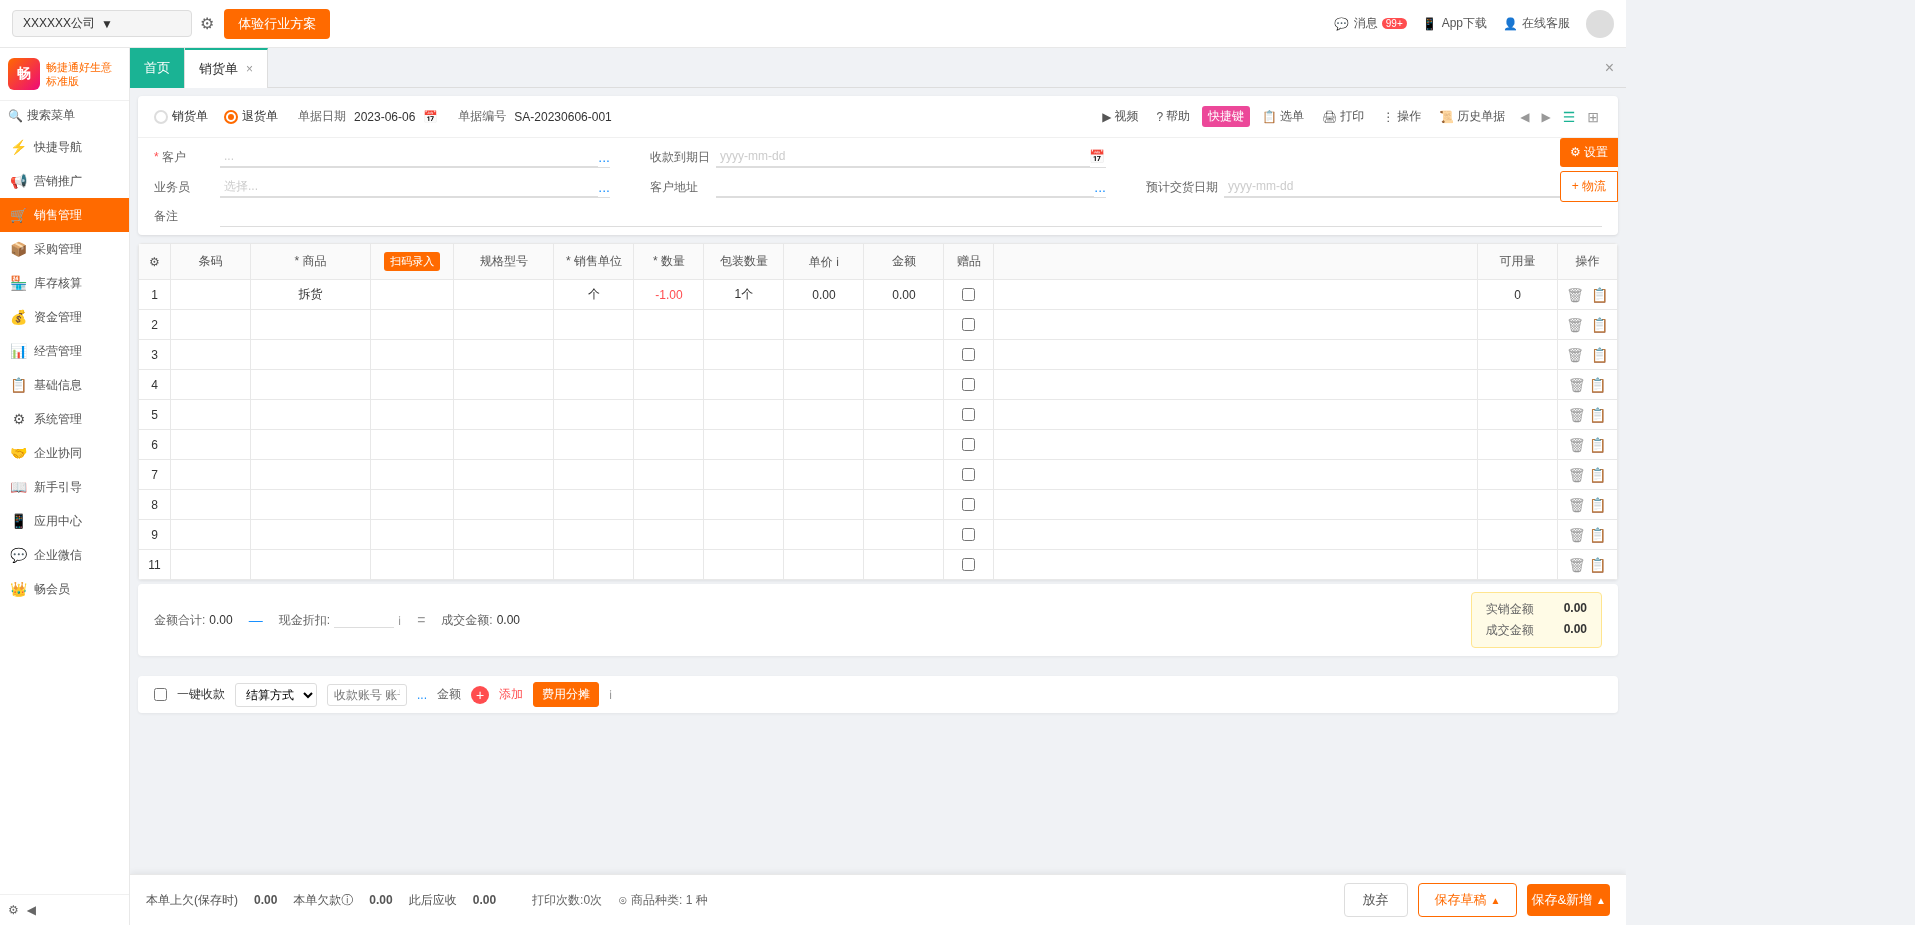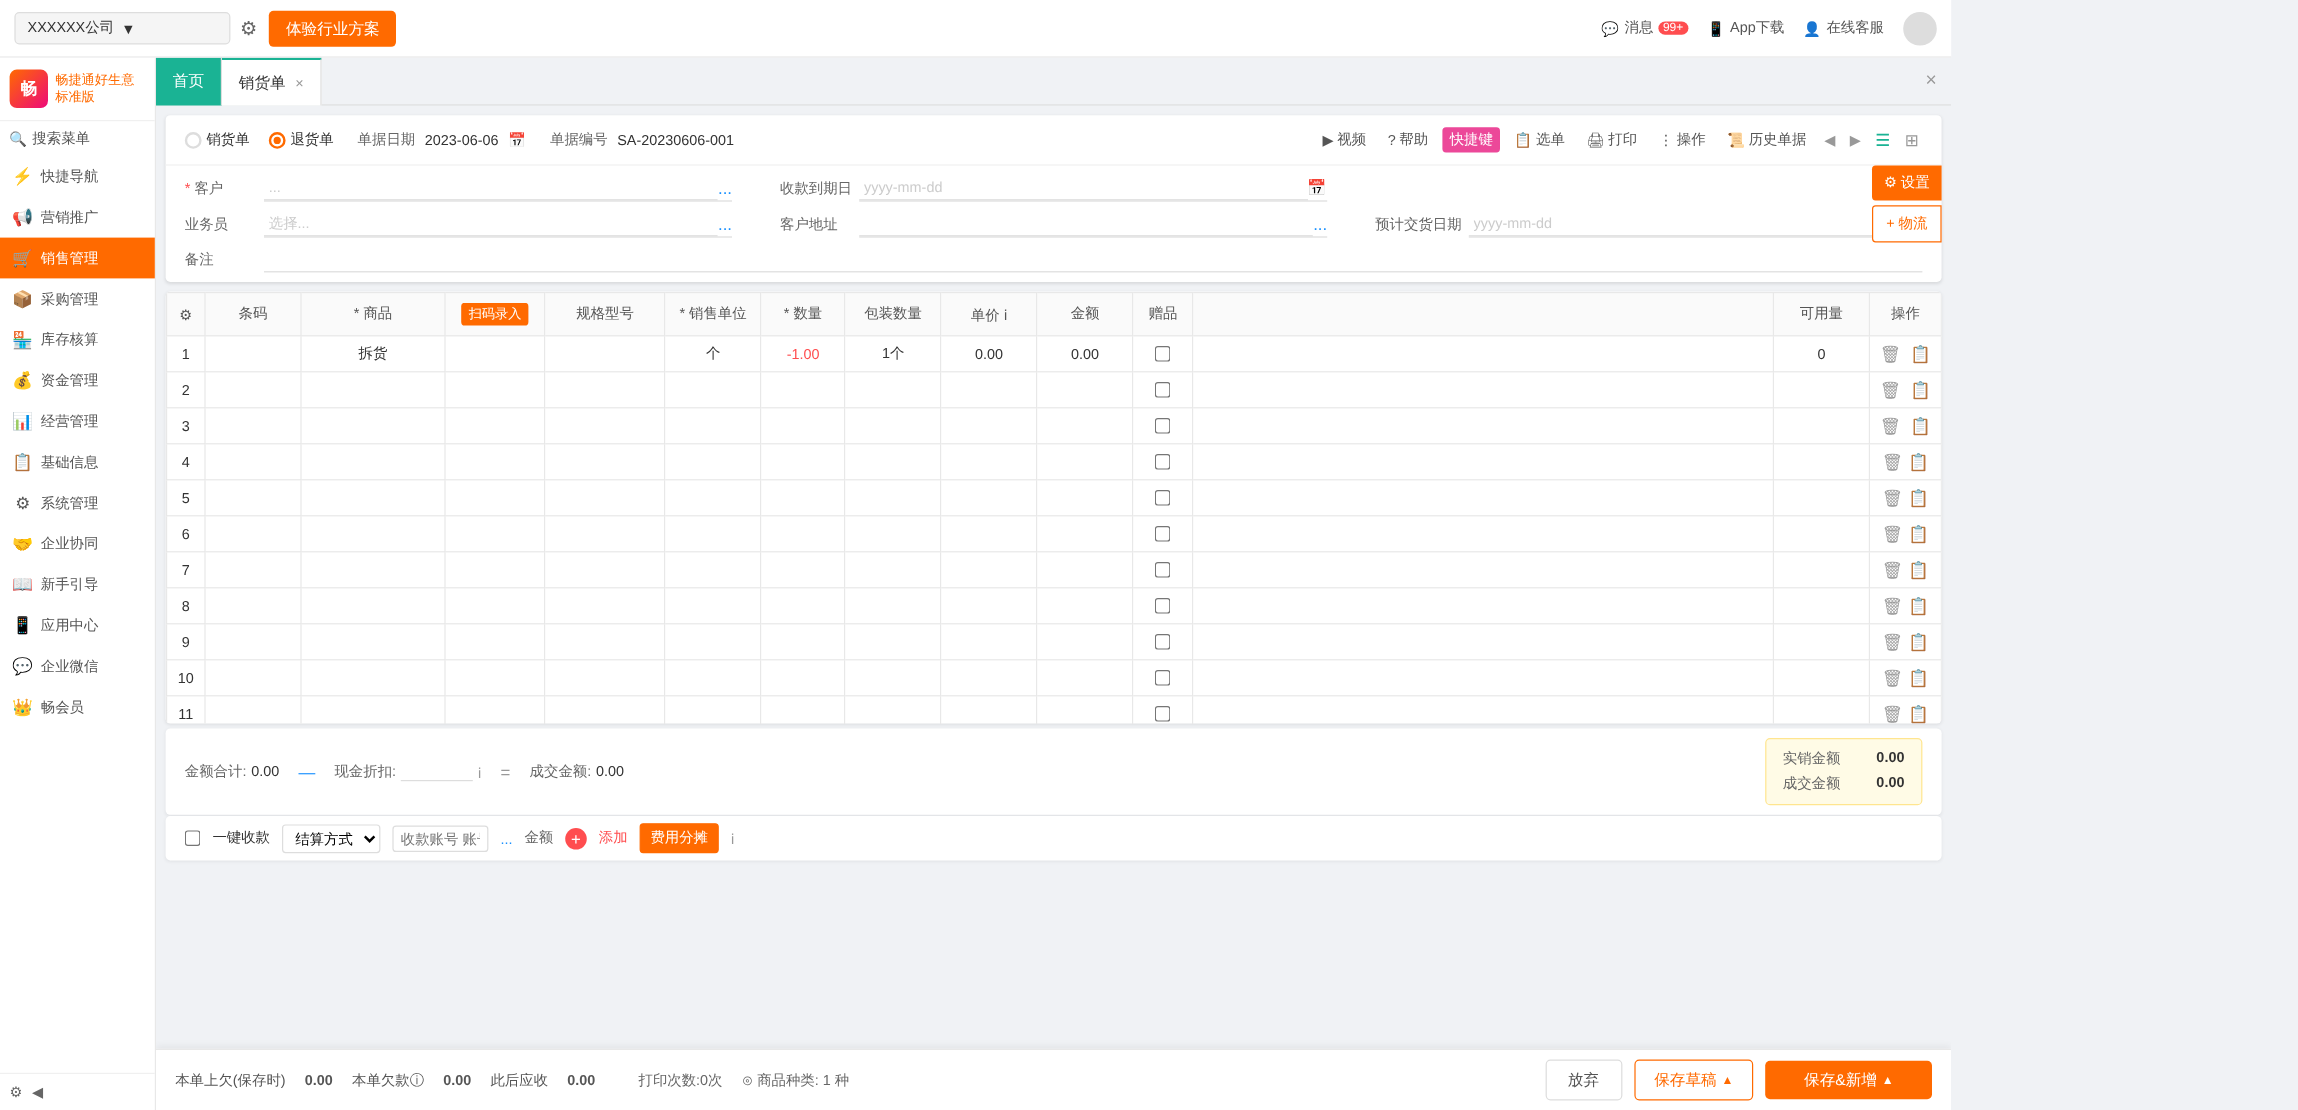--- a/index.html
+++ b/index.html
@@ -92,35 +92,35 @@
     
     .footer-summary { background: #fff; margin: 4px 8px 0; padding: 8px 16px; border-radius: 4px; display: flex; align-items: center; gap: 16px; box-shadow: 0 1px 3px rgba(0,0,0,0.06); }
     .summary-item { display: flex; align-items: center; gap: 4px; font-size: 12px; }
     .summary-label { color: #666; }
     .summary-value { color: #333; }
     .minus-sign { color: #1890ff; font-size: 14px; }
     .equals-sign { color: #999; font-size: 14px; }
     .help-icon { color: #999; cursor: pointer; }
 
     
-    .payment-row { background: #fff; margin: 1px 8px 0; padding: 6px 16px; border-radius: 4px; display: flex; align-items: center; gap: 10px; box-shadow: 0 1px 3px rgba(0,0,0,0.06); }
+    .payment-row { background: #fff; margin: 20px 8px 0; padding: 6px 16px; border-radius: 4px; display: flex; align-items: center; gap: 10px; box-shadow: 0 1px 3px rgba(0,0,0,0.06); }
     .payment-checkbox { width: 13px; height: 13px; }
     .payment-select { border: 1px solid #ddd; border-radius: 3px; padding: 3px 6px; font-size: 12px; background: #fff; }
     .payment-input { border: 1px solid #ddd; border-radius: 3px; padding: 3px 6px; font-size: 12px; width: 80px; }
     .add-btn { background: #ff4d4f; color: #fff; border: none; border-radius: 50%; width: 18px; height: 18px; font-size: 14px; cursor: pointer; display: flex; align-items: center; justify-content: center; }
     .expenses-btn { background: #fff; border: 1px solid #ff6a00; color: #ff6a00; border-radius: 3px; padding: 3px 8px; cursor: pointer; font-size: 12px; }
     .expenses-btn.active { background: #ff6a00; color: #fff; }
 
     
     .bottom-bar { background: #fff; border-top: 1px solid #e8e8e8; padding: 8px 16px; display: flex; align-items: center; gap: 16px; flex-shrink: 0; box-shadow: 0 -2px 6px rgba(0,0,0,0.06); }
     .bottom-info { display: flex; align-items: center; gap: 16px; font-size: 12px; color: #555; }
     .bottom-actions { margin-left: auto; display: flex; align-items: center; gap: 10px; }
     .discard-btn { border: 1px solid #ddd; background: #fff; color: #555; border-radius: 4px; padding: 7px 18px; cursor: pointer; font-size: 13px; }
     .save-draft-btn { border: 1px solid #ff6a00; background: #fff; color: #ff6a00; border-radius: 4px; padding: 7px 16px; cursor: pointer; font-size: 13px; display: flex; align-items: center; gap: 4px; }
-    .save-new-btn { background: #ff6a00; color: #fff; border: none; border-radius: 4px; padding: 7px 32px; cursor: pointer; font-size: 13px; display: flex; align-items: center; gap: 4px; }
+    .save-new-btn { background: #ff6a00; color: #fff; border: none; border-radius: 4px; padding: 7px 4px; cursor: pointer; font-size: 13px; display: flex; align-items: center; gap: 4px; }
     .btn-arrow { font-size: 10px; }
     .right-summary-row { display: flex; justify-content: space-between; gap: 30px; padding: 2px 0; }
     .rs-label { color: #666; }
     .rs-value { color: #333; font-weight: bold; }
 
     
     .op-icon { color: #999; cursor: pointer; font-size: 14px; margin: 0 2px; }
 
     
     .table-scroll-area { max-height: 360px; overflow-y: auto; }
@@ -545,40 +545,20 @@
                         <div class="checkbox-cell">
                           <input type="checkbox" style="">
                         </div>
                       </td>
                     <td></td>
                       <td></td>
                     <td><span class="op-icon">🗑</span><span class="op-icon">📋</span></td>
                   </tr>
                   <tr>
                     <td>9</td>
-                    <td></td>
-                      <td></td>
-                      <td></td>
-                      <td></td>
-                    <td></td>
-                      <td></td>
-                      <td></td>
-                      <td></td>
-                      <td></td>
-                    <td>
-                        <div class="checkbox-cell">
-                          <input type="checkbox" style="">
-                        </div>
-                      </td>
-                    <td></td>
-                      <td></td>
-                    <td><span class="op-icon">🗑</span><span class="op-icon">📋</span></td>
-                  </tr>
-                  <tr>
-                    <td>10</td>
                     <td></td>
                       <td></td>
                       <td></td>
                       <td></td>
                     <td></td>
                       <td></td>
                       <td></td>
                       <td></td>
                       <td></td>
                     <td>

